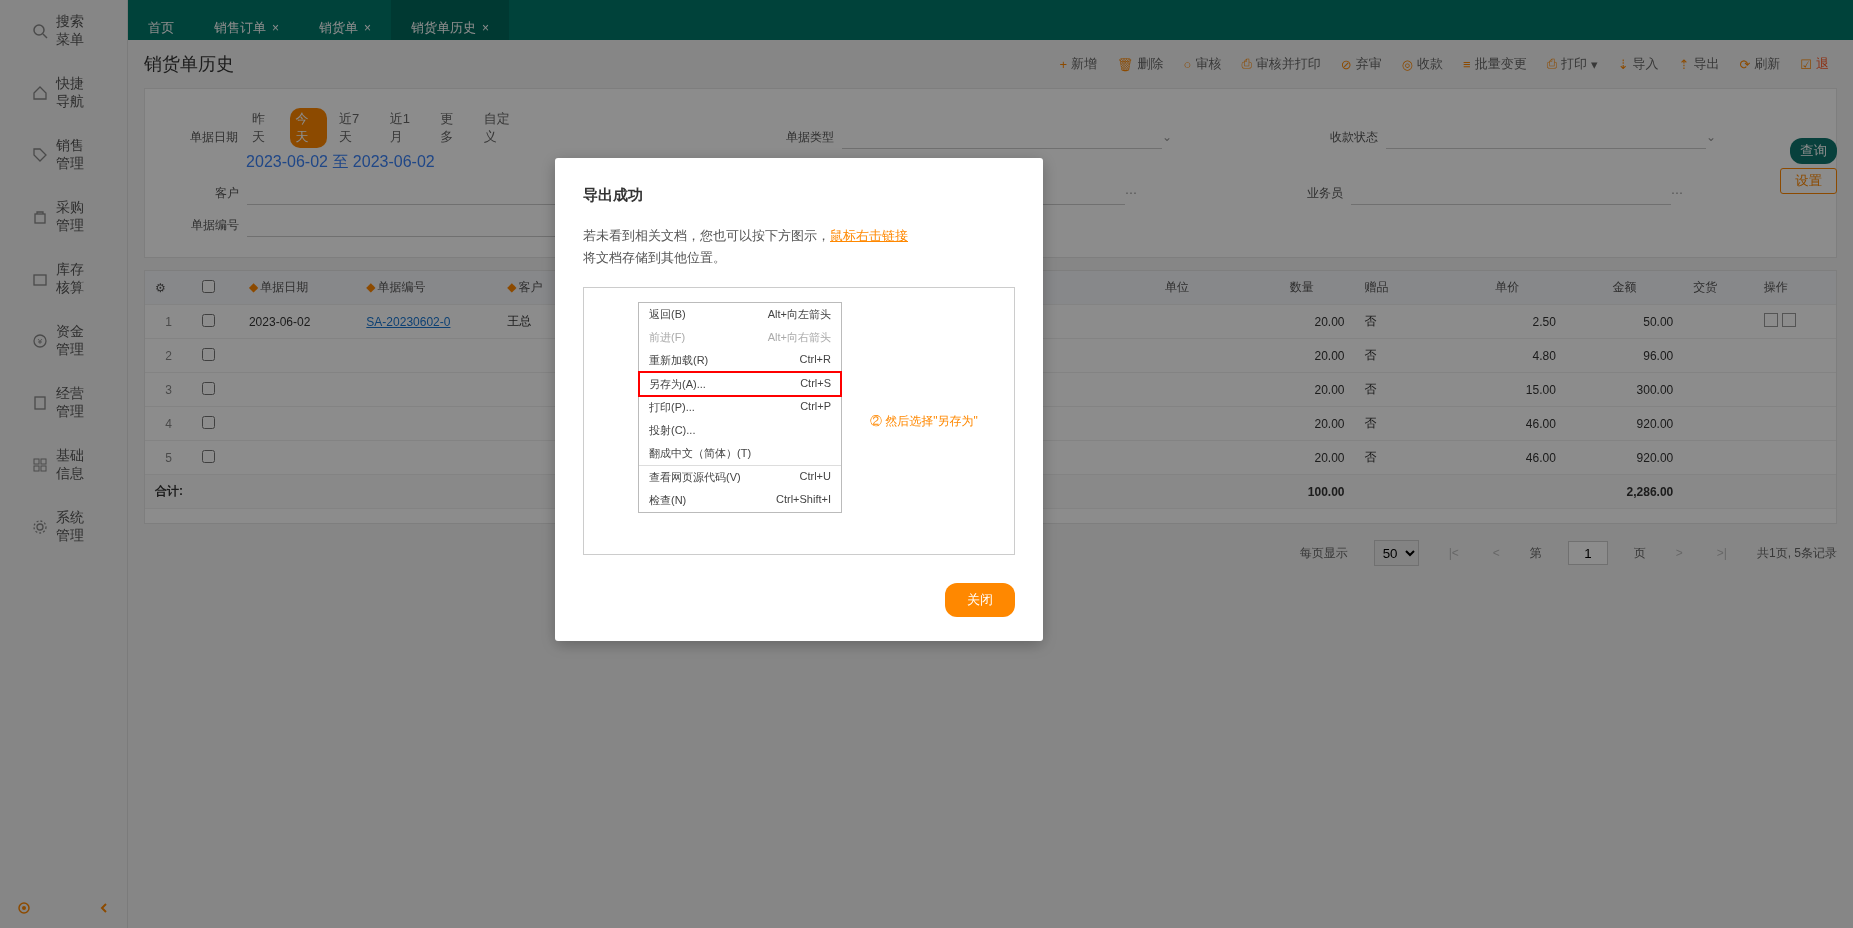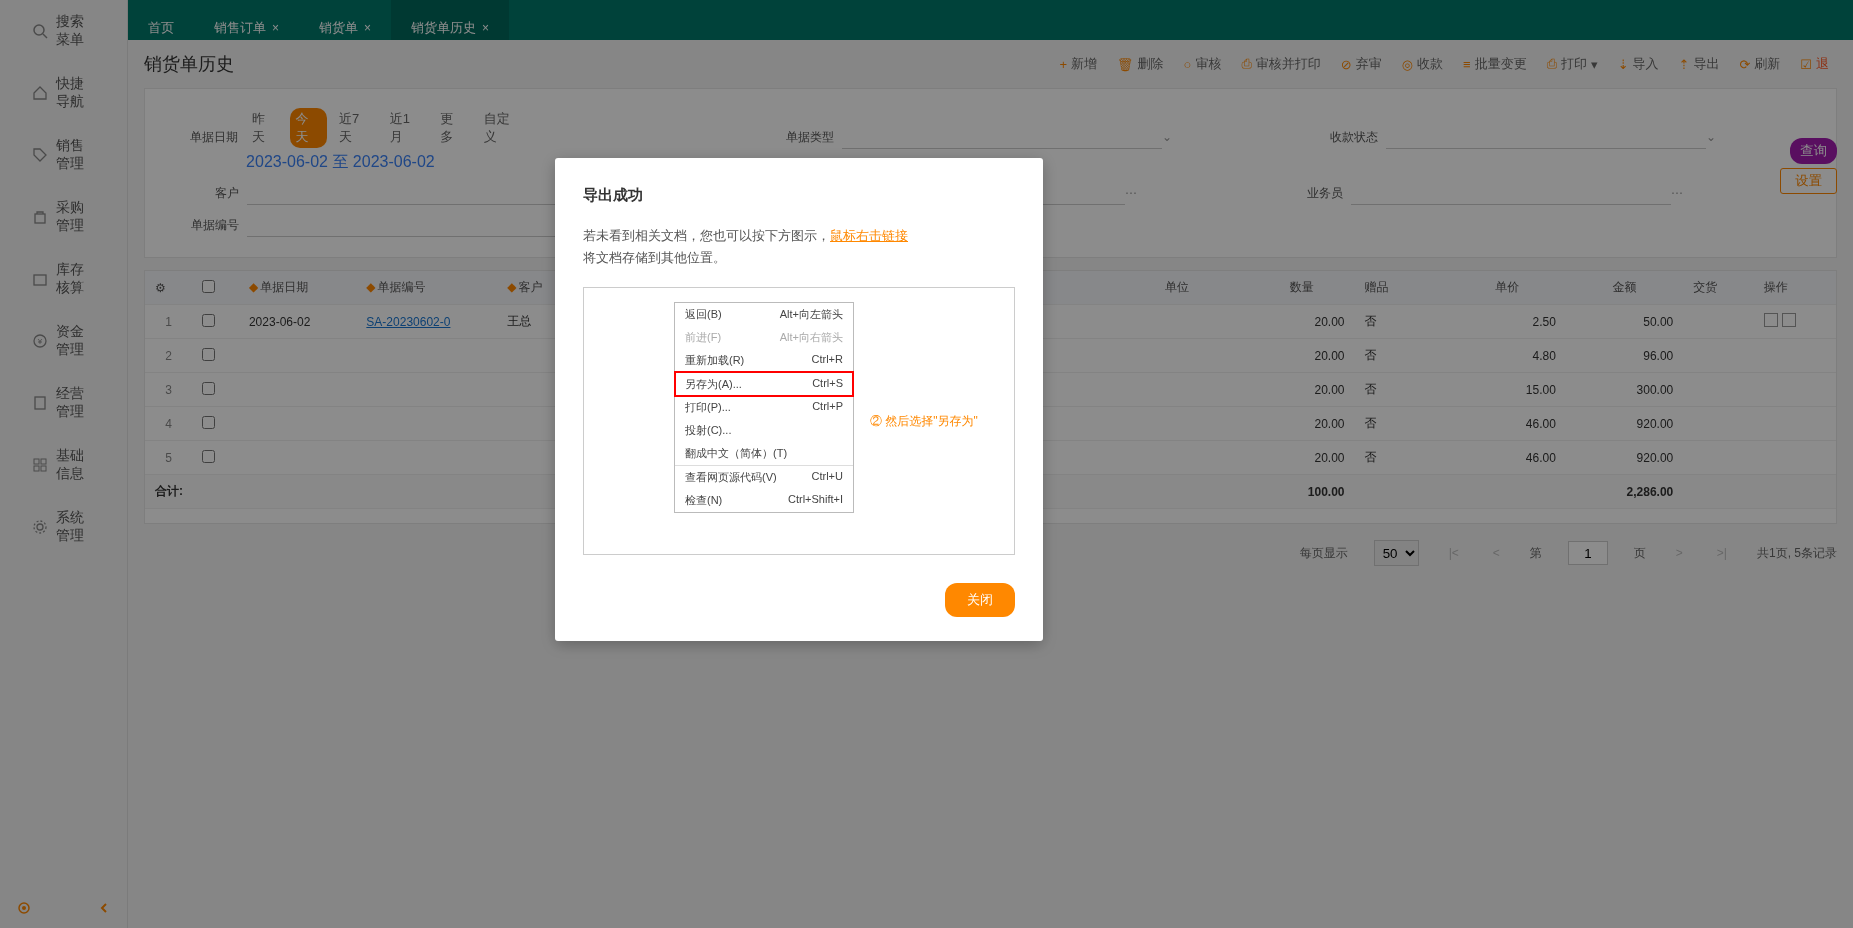--- a/index.html
+++ b/index.html
@@ -27,21 +27,21 @@
 .filter-panel { margin: 0 16px; background: #fff; padding: 12px 24px; border:1px solid #e5e5e5;}
 .filter-row { display: flex; align-items: center; margin-bottom: 8px; gap: 0; }
 .filter-group { display: flex; align-items: center; margin-right: 96px; }
 .filter-label { width: 70px; text-align: right; margin-right: 8px; color: #555; }
 .date-quick { display: flex; gap: 6px; align-items: center; font-size: 13px; }
 .date-quick span { cursor: pointer; color: #666; padding:2px 6px;margin-top:7px; }
 .date-quick .sel { background: #ff8800; color: #fff; border-radius: 10px; }
 .date-range { font-size: 16px; color: #3b82f6; margin-top:4px;}
 .filter-input { border: none; border-bottom: 1px solid #ccc; width: 320px; height: 24px; background: transparent; }
 .dots { color:#999; cursor:pointer;}
-.query-btn { position: absolute; right: 16px; top: 98px; background: #a21caf; color: #fff; border:none; padding:4px 10px; border-radius:12px; cursor:pointer;}
+.query-btn { position: absolute; right: 16px; top: 98px; background: #0f766e; color: #fff; border:none; padding:4px 10px; border-radius:12px; cursor:pointer;}
 .settings-btn { position: absolute; right: 16px; top: 128px; background: #fff; color: #ff8800; border:1px solid #ff8800; padding:3px 14px; border-radius:3px; cursor:pointer;}
 
 .table-area { margin: 12px 16px 0 16px; background:#fff; border:1px solid #e5e5e5;}
 table { width: 100%; border-collapse: collapse; table-layout: fixed;}
 th,td { border-bottom:1px solid #eee; padding:8px 10px; font-size:12px; text-align:left; white-space:nowrap; overflow:hidden; text-overflow:ellipsis;}
 th { background:#f6f7fb; color:#555; font-weight: normal;}
 th .sort { color:#ff8800; margin-right:2px;}
 td.num { text-align:right;}
 th.num { text-align:center;}
 .row-idx { text-align:center; color:#888;}
@@ -60,21 +60,21 @@
 .mask { position:absolute; inset:0; background:rgba(0,0,0,0.45);}
 .modal { position:absolute; left:555px; top:158px; width:488px; background:#fff; border-radius:3px; box-shadow:0 4px 16px rgba(0,0,0,0.25); padding:0;}
 .modal-body { padding: 28px 28px 8px 28px;}
 .modal-title { font-size:15px; font-weight:bold; margin-bottom:20px;}
 .modal-text { font-size:13px; color:#555; line-height:1.7;}
 .modal-text .hl { color:#ff8800; text-decoration: underline;}
 .tips-box { border:1px solid #ccc; margin-top:18px; padding: 14px 10px 24px 10px; font-size:12px;}
 .tips-top { display:flex; align-items:center; gap:4px; margin-bottom:6px;}
 .tips-top .hl { color:#ff8800; text-decoration:underline;}
 .hint1 { color:#ff8800; margin-left:8px;}
-.ctx-menu { border:1px solid #bbb; width:180px; margin-left:80px; background:#fff;}
+.ctx-menu { border:1px solid #bbb; width:204px; margin-left:44px; background:#fff;}
 .ctx-row { display:flex; justify-content:space-between; padding:4px 10px; font-size:11px; color:#444;}
 .ctx-row.dim { color:#aaa;}
 .ctx-row.sep { border-top:1px solid #ddd;}
 .ctx-row.boxed { outline:2px solid red; outline-offset:-1px;}
 .hint2 { color:#ff8800; position:relative; left:276px; top:-100px; font-size:12px;}
 .modal-footer { padding: 20px 28px 24px; display:flex; justify-content:flex-end;}
 .modal-close-btn { background:#ff8800; color:#fff; border:none; padding:8px 22px; border-radius:12px; cursor:pointer; font-size:13px;}
 svg { display:block;}
 </style>
 </head>

